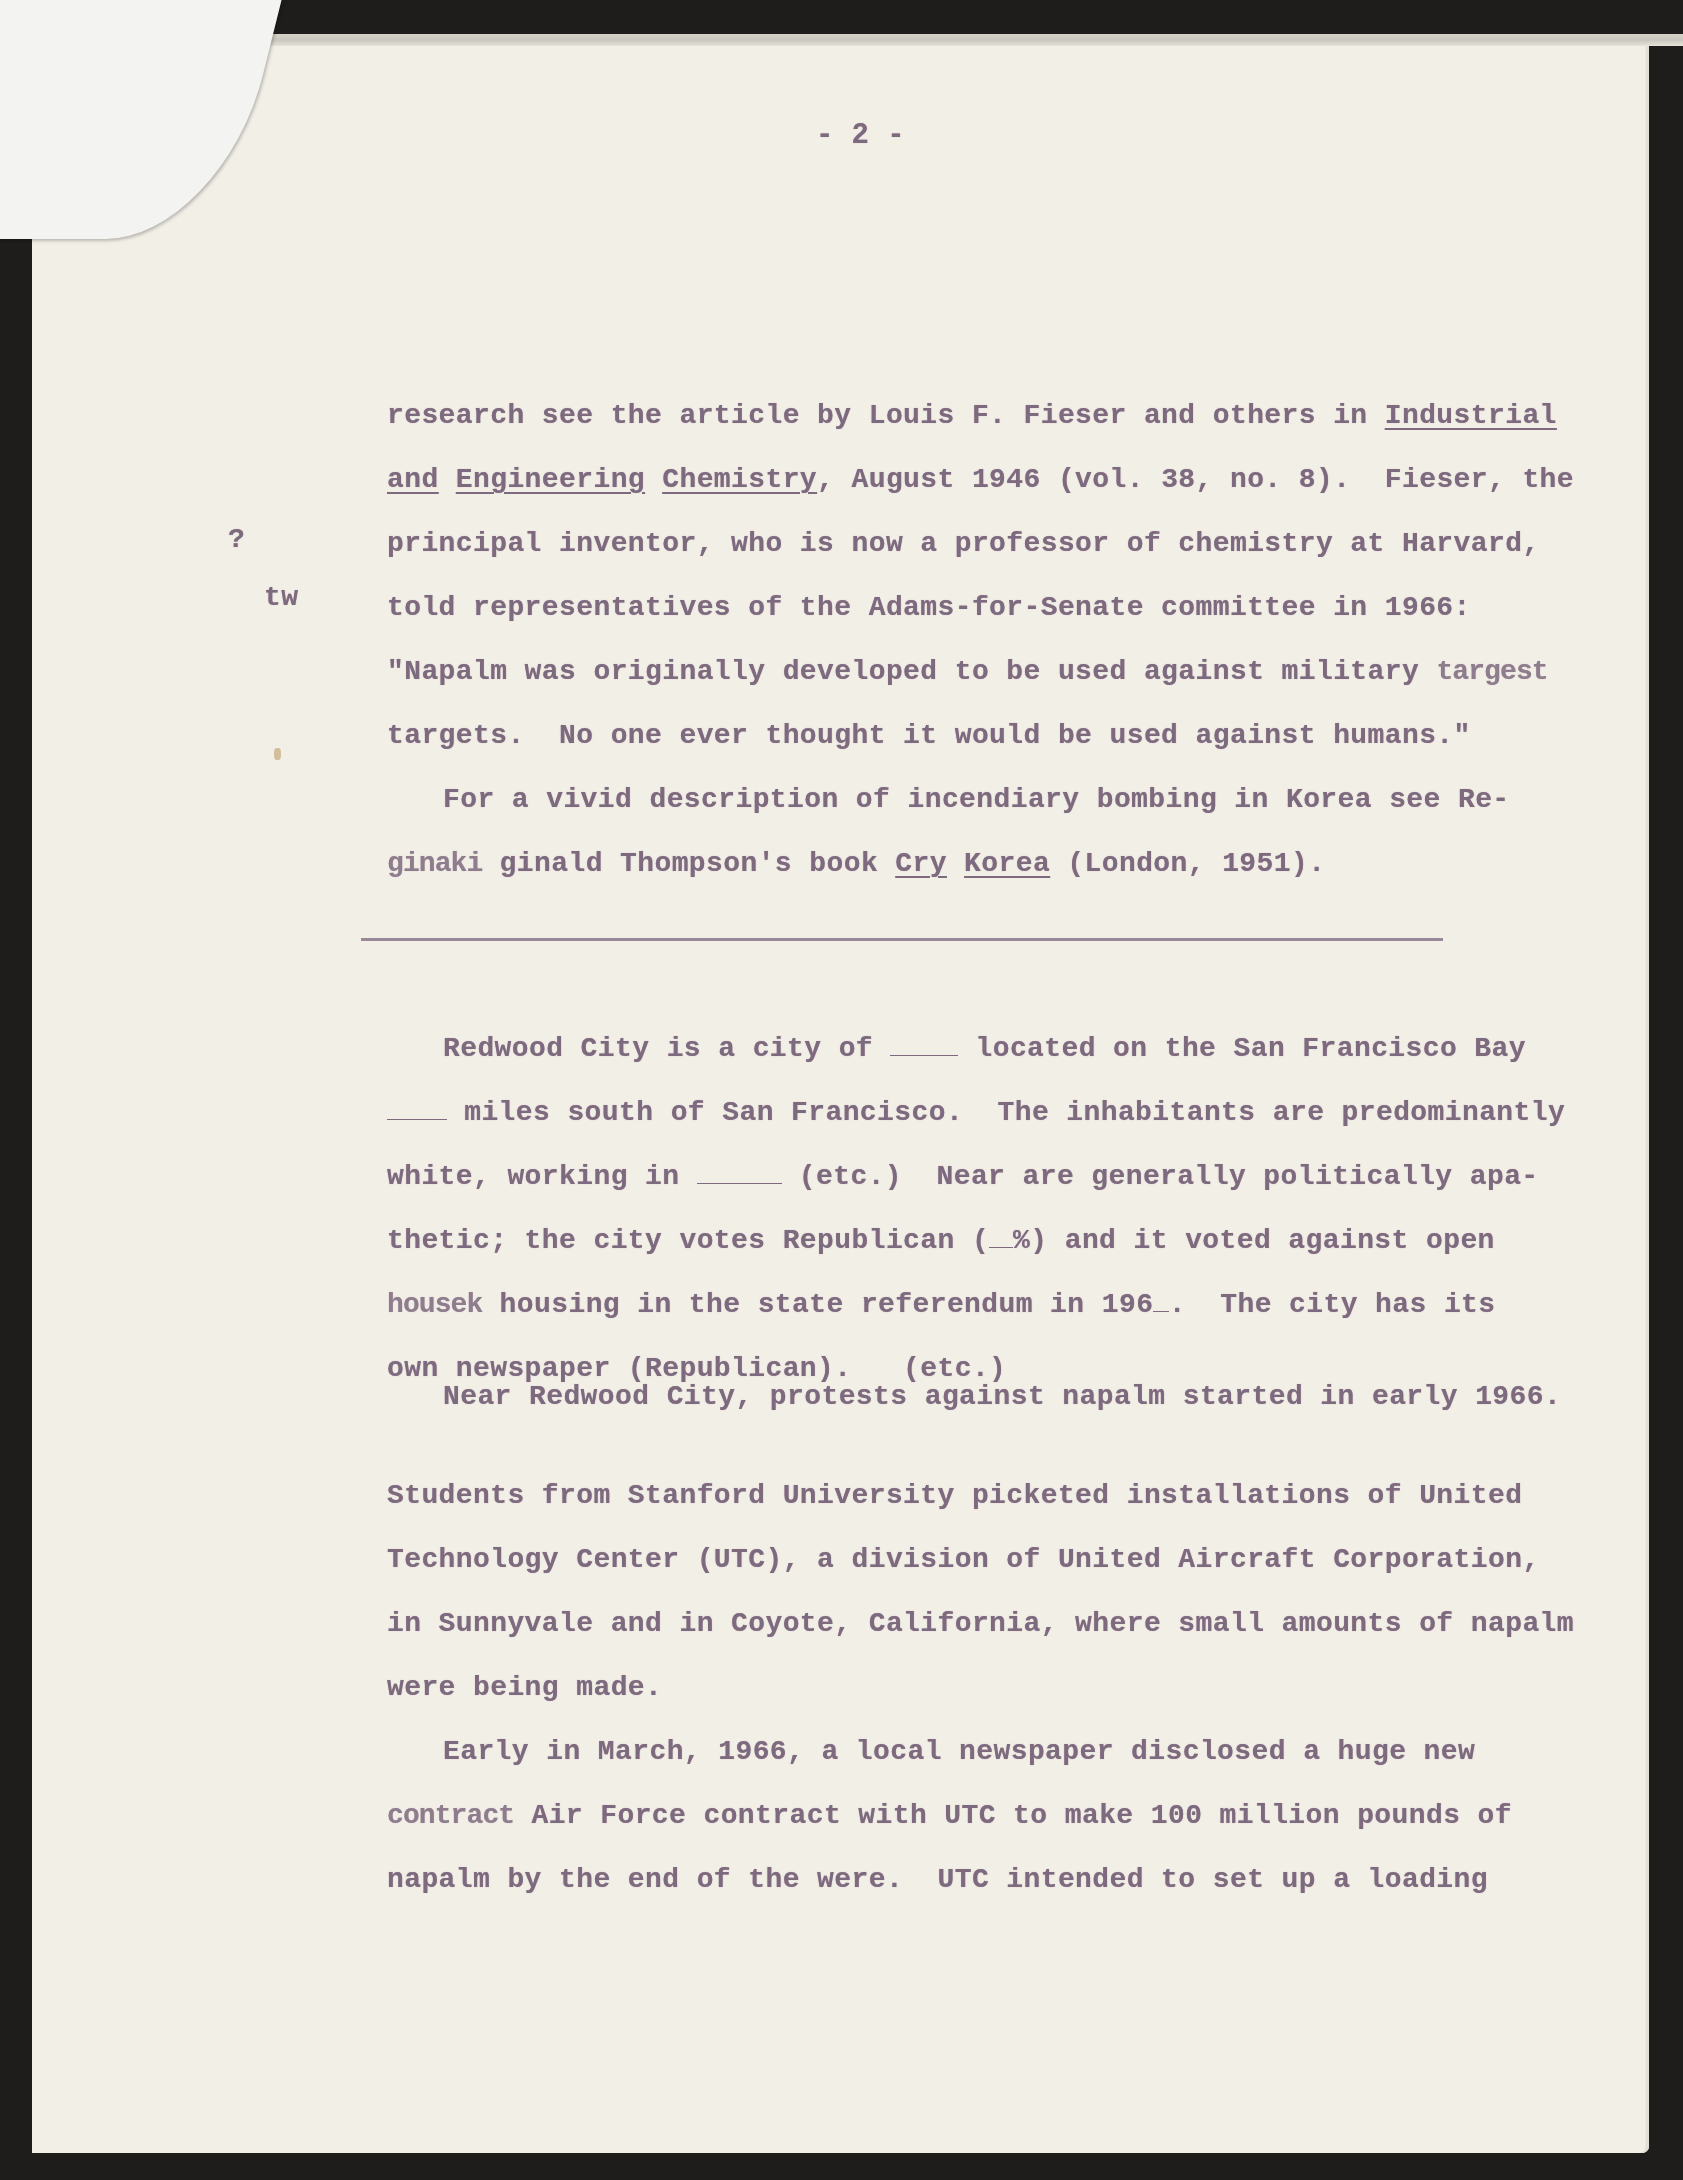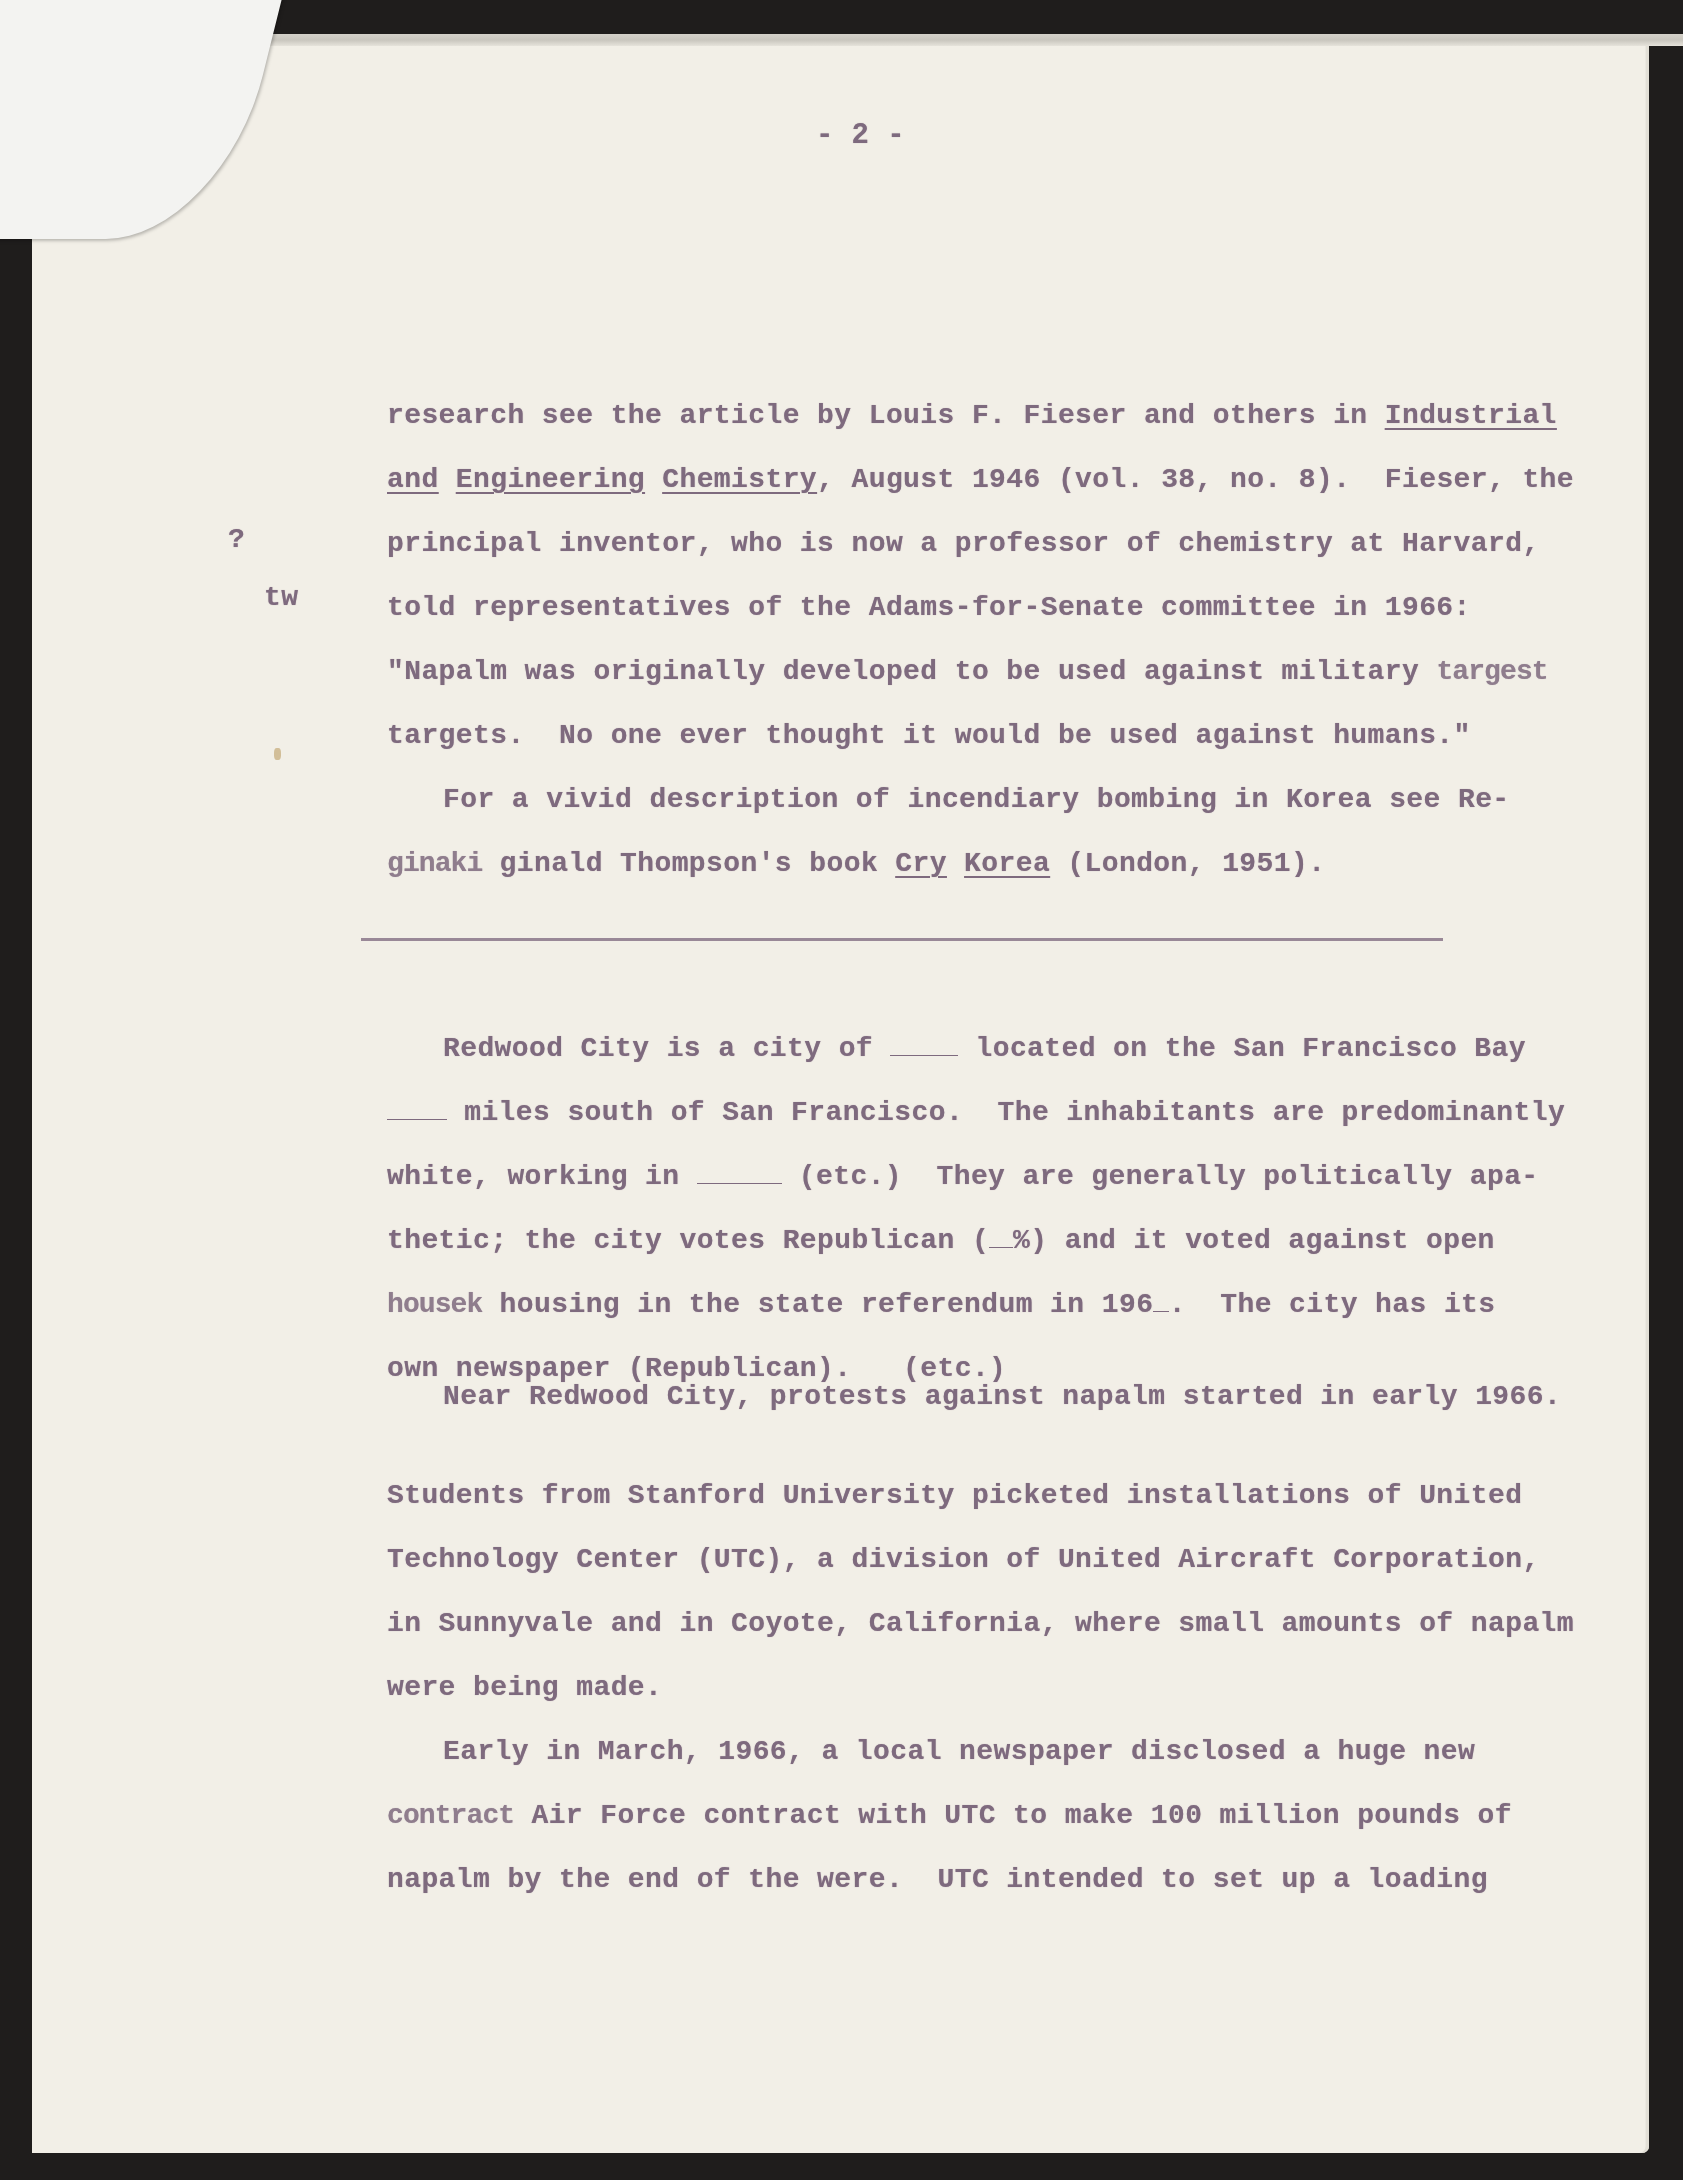--- a/index.html
+++ b/index.html
@@ -73,21 +73,21 @@
 <div class="typed line" style="top:656px;"><span>"Napalm was originally developed to be used against military </span><span class="x">targest</span></div>
 <div class="typed line" style="top:720px;">targets.  No one ever thought it would be used against humans."</div>
 
 <div class="typed indent" style="top:784px;">For a vivid description of incendiary bombing in Korea see Re-</div>
 <div class="typed line" style="top:848px;"><span class="x">ginaki</span><span> ginald Thompson's book </span><span class="u">Cry</span> <span class="u">Korea</span><span> (London, 1951).</span></div>
 
 <div class="rule"></div>
 
 <div class="typed indent" style="top:1033px;"><span>Redwood City is a city of </span><span class="blank" style="width:68px"></span><span> located on the San Francisco Bay</span></div>
 <div class="typed line" style="top:1097px;"><span class="blank" style="width:60px"></span><span> miles south of San Francisco.  The inhabitants are predominantly</span></div>
-<div class="typed line" style="top:1161px;"><span>white, working in </span><span class="blank" style="width:85px"></span><span> (etc.)  They are generally politically apa-</span></div>
+<div class="typed line" style="top:1161px;"><span>white, working in </span><span class="blank" style="width:85px"></span><span> (etc.)  Near are generally politically apa-</span></div>
 <div class="typed line" style="top:1225px;"><span>thetic; the city votes Republican (</span><span class="blank" style="width:24px"></span><span>%) and it voted against open</span></div>
 <div class="typed line" style="top:1289px;"><span class="x">housek</span><span> housing in the state referendum in 196</span><span class="blank" style="width:15.3px"></span><span>.  The city has its</span></div>
 <div class="typed line" style="top:1353px;text-align:right;">own newspaper (Republican).   (etc.)</div>
 
 <div class="typed indent" style="top:1381px;">Near Redwood City, protests against napalm started in early 1966.</div>
 <div class="typed line" style="top:1480px;">Students from Stanford University picketed installations of United</div>
 <div class="typed line" style="top:1544px;">Technology Center (UTC), a division of United Aircraft Corporation,</div>
 <div class="typed line" style="top:1608px;">in Sunnyvale and in Coyote, California, where small amounts of napalm</div>
 <div class="typed line" style="top:1672px;">were being made.</div>
 

